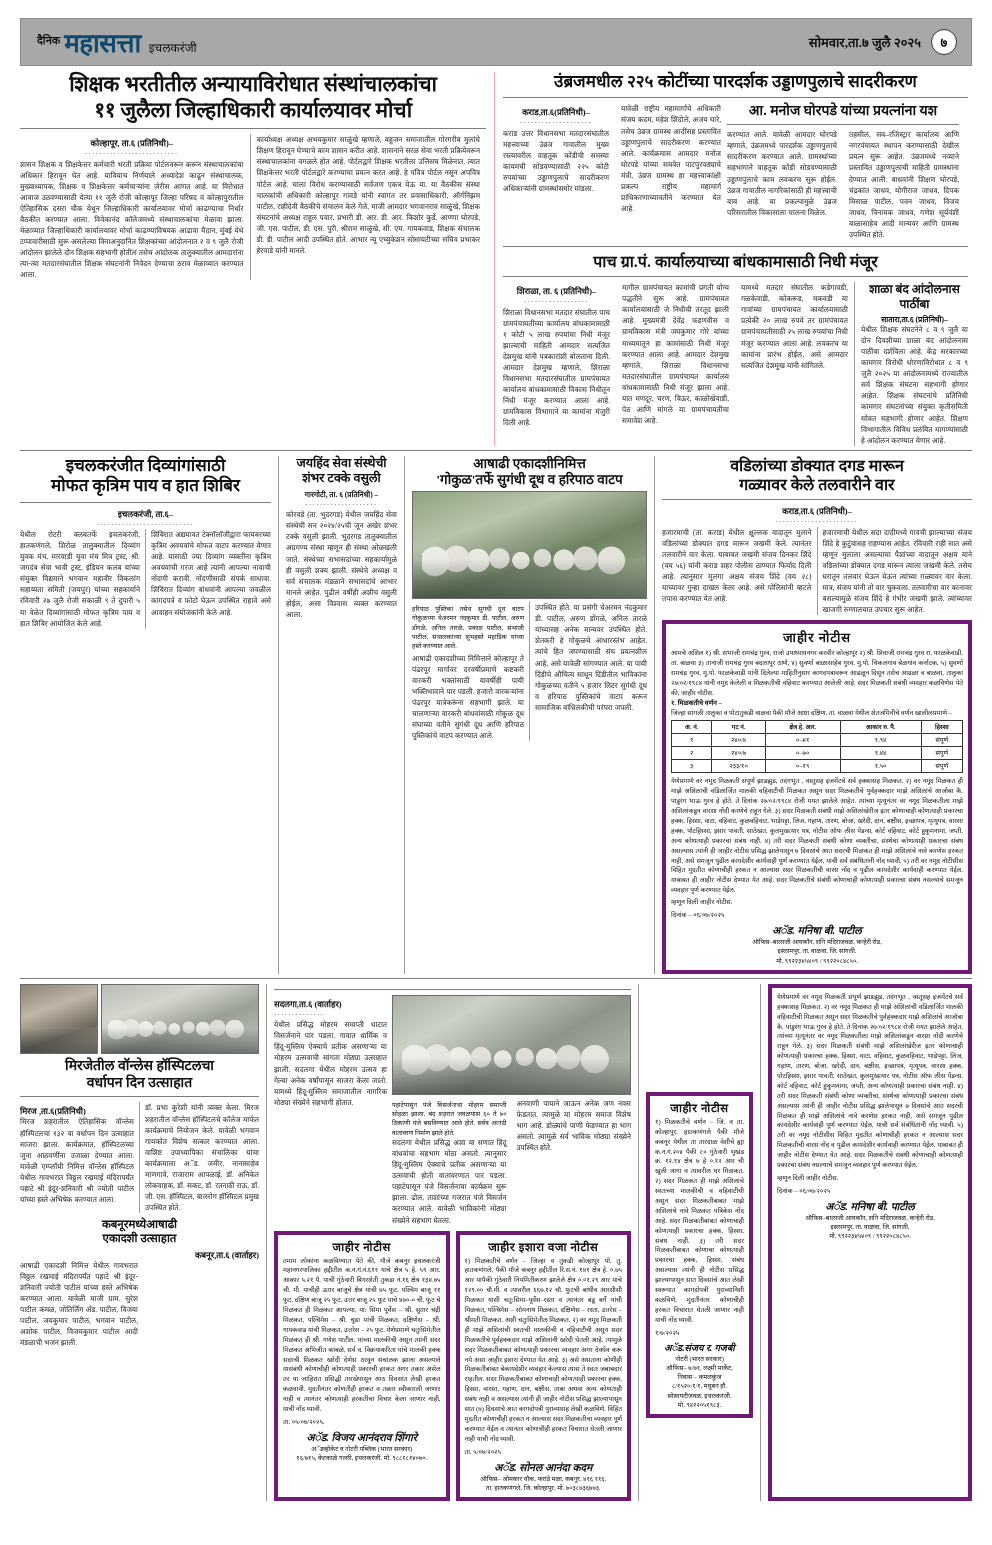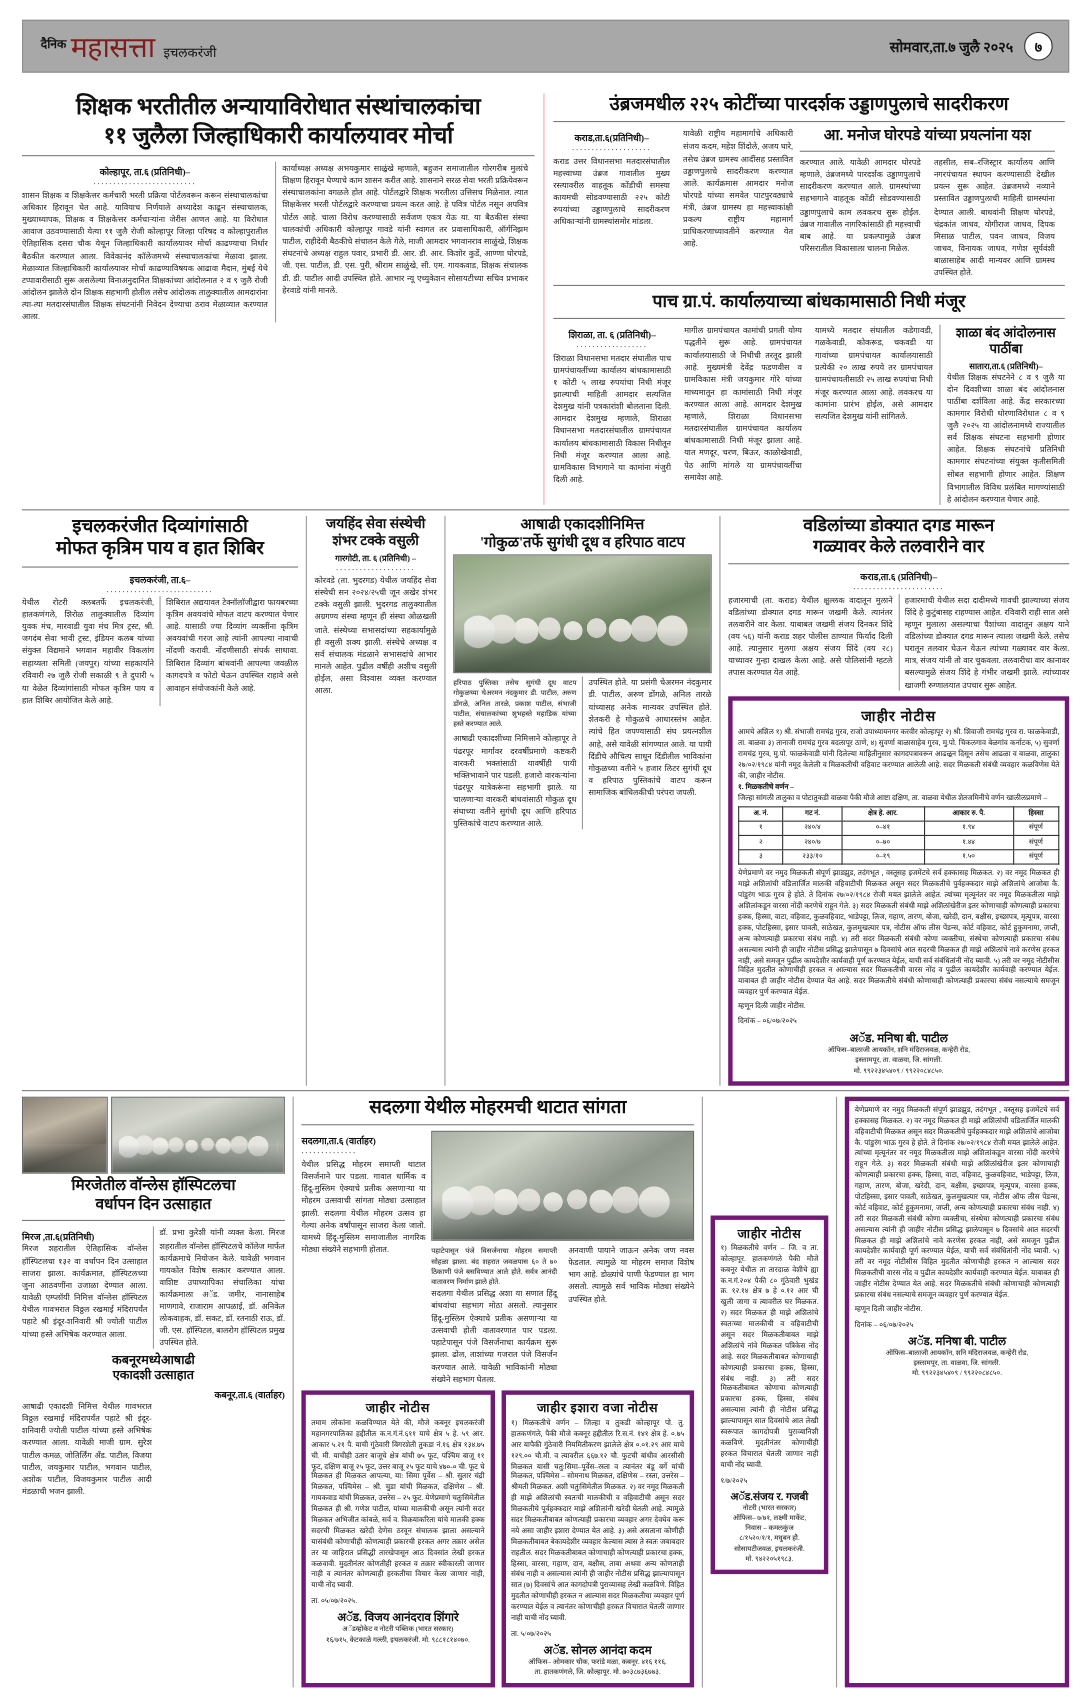--- a/index.html
+++ b/index.html
@@ -31,21 +31,21 @@
     justify-content: space-between;
     padding: 0 14px 0 16px;
     position: relative;
   }
   .mh-left { display: flex; align-items: baseline; gap: 4px; }
   .mh-dainik {
     font-size: 11px; font-weight: bold; color: #111;
     position: relative; top: -8px;
   }
   .mh-title {
-    font-size: 26px; font-weight: normal; letter-spacing: -0.5px; color: #7f1d1d;
+    font-size: 26px; font-weight: bold; letter-spacing: -0.5px; color: #0c4a6e;
   }
   .mh-city { font-size: 12px; color: #111; margin-left: 4px; }
   .mh-right { display: flex; align-items: center; gap: 10px; }
   .mh-date { font-size: 13px; font-weight: bold; color: #111; }
   .mh-pageno {
     width: 26px; height: 26px; border-radius: 50%;
     background: #fff; border: 1px solid #333;
     display: flex; align-items: center; justify-content: center;
     font-size: 13px; font-weight: bold;
   }
@@ -125,41 +125,41 @@
   }
   .notice-hd {
     font-size: 13px; font-weight: bold; text-align: center;
     letter-spacing: 1px; margin-bottom: 2px;
   }
   .notice-hd.sm { font-size: 11.5px; letter-spacing: 0.6px; }
   .notice-body { font-size: 6.6px; line-height: 1.5; text-align: justify; }
   .notice-sign {
     text-align: center; margin-top: 4px;
   }
-  .notice-sign .nm { font-size: 10.5px; font-weight: bold; }
+  .notice-sign .nm { font-size: 10.5px; font-weight: bold; font-style: italic; }
   .notice-sign .ad { font-size: 6.4px; line-height: 1.45; }
   .notice-date { font-size: 6.6px; margin-top: 3px; }
 
   
   table.land {
     width: 100%; border-collapse: collapse; margin: 3px 0;
     font-size: 6.4px;
   }
   table.land th, table.land td {
     border: 1px solid #333; padding: 2px 1px; text-align: center;
     line-height: 1.25;
   }
   table.land th { font-weight: bold; }
 
   
   .row { display: flex; }
   .col { flex: 1; }
 
   
-  .sectionA { display: flex; gap: 0; margin-top: 19px; }
+  .sectionA { display: flex; gap: 0; margin-top: 6px; }
   .A-left  { width: 474px; padding-right: 8px; }
   .A-right { width: 474px; padding-left: 8px; border-left: 1px solid #fca5a5; }
 
   .sectionB { display: flex; margin-top: 4px; border-top: 1px solid #7a7a7a; padding-top: 5px; }
   .B-1 { width: 258px; padding-right: 7px; }
   .B-2 { width: 126px; padding: 0 7px; border-left: 1px solid #9a9a9a; }
   .B-3 { width: 250px; padding: 0 7px; border-left: 1px solid #9a9a9a; }
   .B-4 { width: 318px; padding-left: 7px; border-left: 1px solid #9a9a9a; }
 
   .sectionC { display: flex; margin-top: 4px; border-top: 1px solid #7a7a7a; padding-top: 5px; }
@@ -418,21 +418,20 @@
       <div class="hl-xs" style="margin-top:5px;font-size:11.5px;">
         <div>कबनूरमध्येआषाढी</div>
         <div>एकादशी उत्साहात</div>
       </div>
       <div class="dateline" style="text-align:right;">कबनूर,ता.६ (वार्ताहर)</div>
       <div class="body-txt" style="max-width:118px;">आषाढी एकादशी निमित्त येथील गावभरात विठ्ठल रखमाई मंदिरापर्यंत पहाटे श्री इंदूर-शनिवारी ज्योती पाटील यांच्या हस्ते अभिषेक करण्यात आला.
 यावेळी माजी ग्राम. सुरेश पाटील कमळ, जोतिर्लिंग अँड. पाटील, विजया पाटील, जयकुमार पाटील, भगवान पाटील, अशोक पाटील, विजयकुमार पाटील आदी मंडळाची भजन झाली.</div>
     </div>
 
     <div class="C-2">
-      <div class="hl-mid" style="font-size:17px;">सदलगा येथील मोहरमची थाटात सांगता</div>
       <hr class="hr-thin">
       <div class="row">
         <div style="width:118px;padding-right:5px;">
           <div class="dateline" style="text-align:left;">सदलगा,ता.६ (वार्ताहर)</div>
           <div class="dotrule" style="text-align:left;">..............</div>
           <div class="body-txt">येथील प्रसिद्ध मोहरम समाप्ती थाटात विसर्जनाने पार पडला. गावात धार्मिक व हिंदू-मुस्लिम ऐक्याचे प्रतीक असणाऱ्या या मोहरम उत्सवाची सांगता मोठ्या उत्साहात झाली.
 सदलगा येथील मोहरम उत्सव हा गेल्या अनेक वर्षांपासून साजरा केला जातो. यामध्ये हिंदू-मुस्लिम समाजातील नागरिक मोठ्या संख्येने सहभागी होतात.</div>
         </div>
         <div style="flex:1;">
           <div class="photo proc" style="height:100px;">

